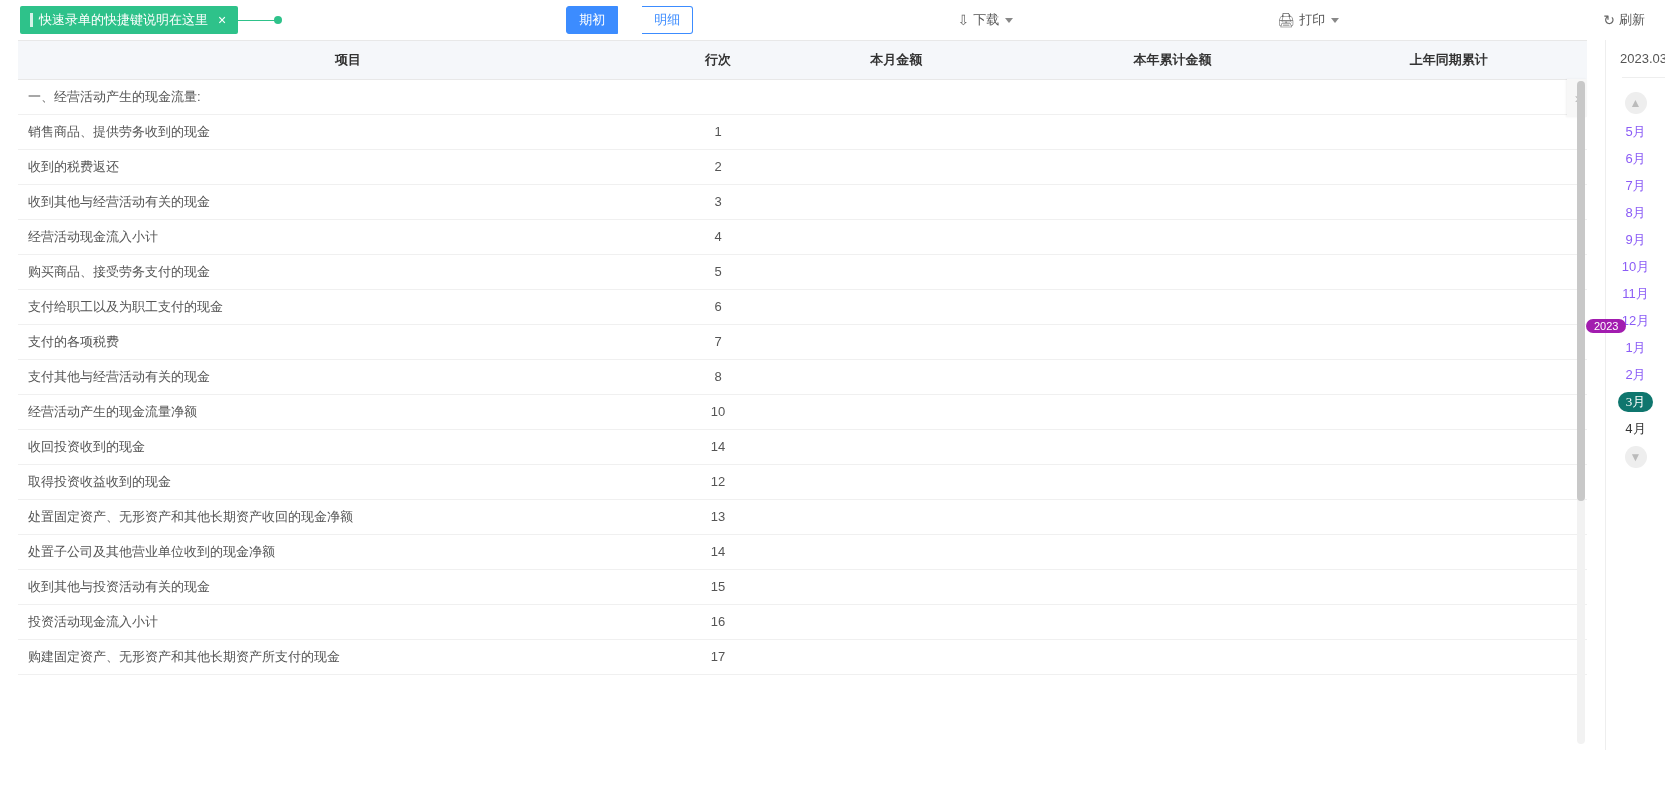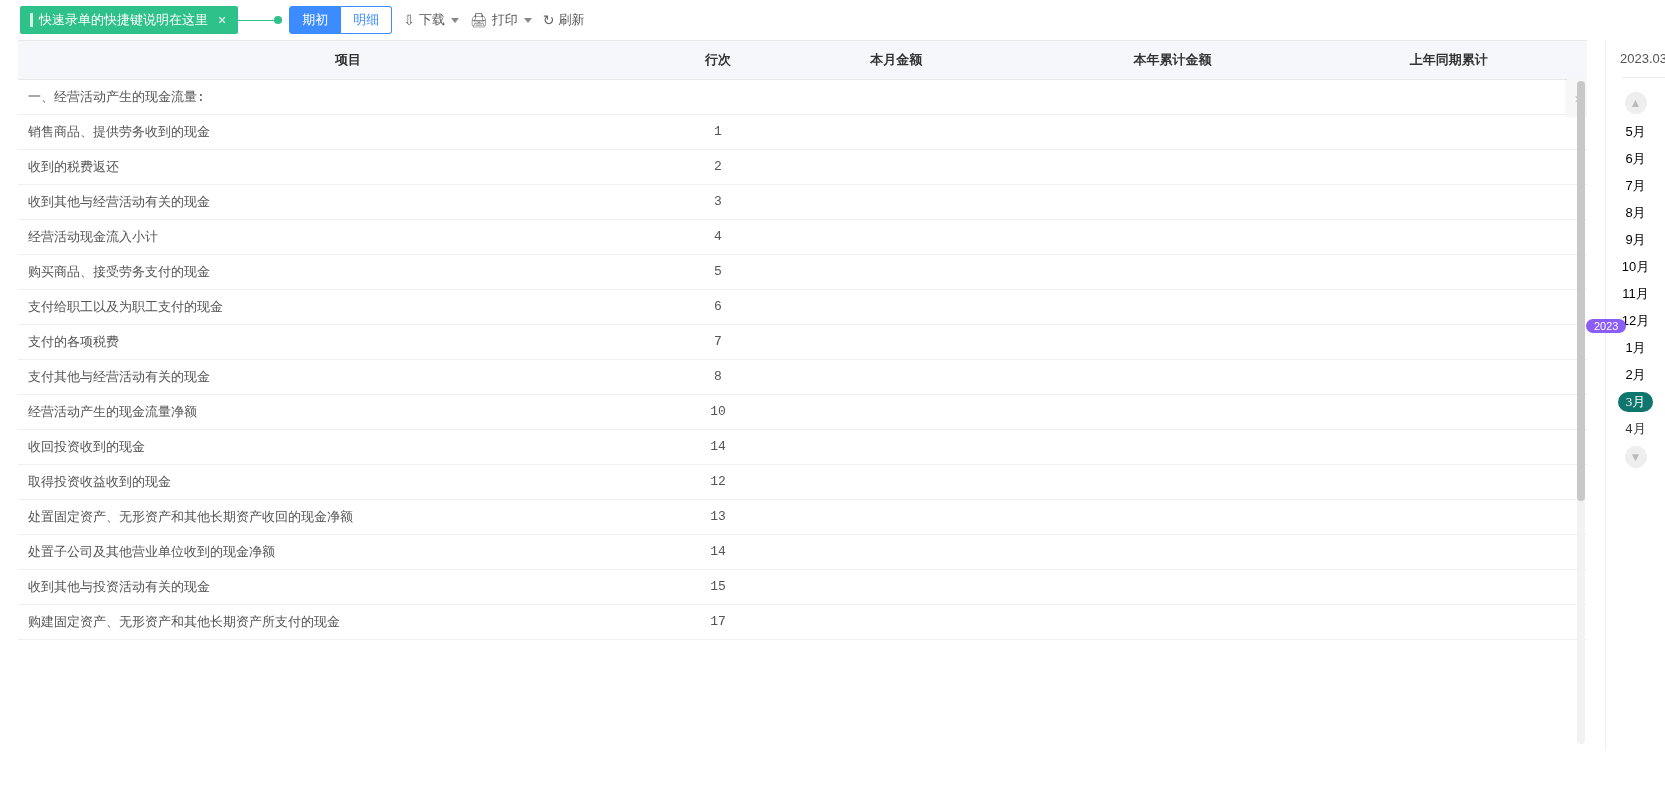--- a/index.html
+++ b/index.html
@@ -12,23 +12,23 @@
     width: 1665px;
     height: 793px;
     position: relative;
   }
 
   
   .toolbar {
     height: 40px;
     display: flex;
     align-items: center;
-    justify-content: flex-start;
+    justify-content: space-between;
     padding: 0 20px;
-    gap: 11px;
+    gap: 28px;
     position: relative;
   }
   .tip-banner {
     background: #2ec28a;
     color: #fff;
     height: 28px;
     padding: 0 12px 0 10px;
     border-radius: 2px;
     display: flex;
     align-items: center;
@@ -74,20 +74,21 @@
     height: 28px;
     padding: 0 12px;
     border: 1px solid #d9d9d9;
     background: #fff;
     color: #555;
     cursor: pointer;
     font-size: 13px;
     display: flex;
     align-items: center;
     border-radius: 3px;
+    margin-left: 24px;
   }
   .btn-primary {
     background: #3c8cff;
     border-color: #3c8cff;
     color: #fff;
     border-top-right-radius: 0;
     border-bottom-right-radius: 0;
   }
   .btn-secondary {
     border-color: #3c8cff;
@@ -122,21 +123,20 @@
   }
   .table-wrap {
     flex: 1;
     position: relative;
     border-top: 1px solid #e8e8e8;
   }
   table {
     width: 100%;
     border-collapse: collapse;
     table-layout: fixed;
-    font-family: Liberation Mono, monospace;
   }
   thead th {
     background: #f5f7fa;
     color: #333;
     font-weight: 600;
     font-size: 13px;
     height: 38px;
     border-bottom: 1px solid #e8e8e8;
     text-align: center;
   }
@@ -219,39 +219,39 @@
     align-items: center;
     justify-content: center;
     font-size: 12px;
     margin: 4px 0;
   }
   .month {
     height: 27px;
     display: flex;
     align-items: center;
     justify-content: center;
-    color: #000000;
+    color: #8b5cf6;
     font-size: 13px;
     cursor: pointer;
     width: 100%;
   }
   .month.active {
     color: #fff;
   }
   .month.current-last { color:#333; font-weight:500;font-family:Liberation Mono, monospace; }
   .month-pill {
     background: #0f766e;
     border-radius: 10px;
     padding: 1px 8px;
     font-family: Liberation Serif, serif;
   }
   .year-badge {
     position: absolute;
     left: -20px;
-    background: #8b5cf6;
+    background: #a21caf;
     color: #fff;
     font-size: 11px;
     padding: 1px 8px;
     border-radius: 9px;
     top: 300px;
   }
 </style>
 </head>
 <body>
 
@@ -388,20 +388,27 @@
           <tr>
             <td class="item">处置子公司及其他营业单位收到的现金净额</td>
             <td class="row-num">14</td>
             <td class="amt"></td>
             <td class="amt"></td>
             <td class="amt"></td>
           </tr>
           <tr>
             <td class="item">收到其他与投资活动有关的现金</td>
             <td class="row-num">15</td>
+            <td class="amt"></td>
+            <td class="amt"></td>
+            <td class="amt"></td>
+          </tr>
+          <tr>
+            <td class="item">投资活动现金流入小计</td>
+            <td class="row-num">16</td>
             <td class="amt"></td>
             <td class="amt"></td>
             <td class="amt"></td>
           </tr>
           <tr>
             <td class="item">购建固定资产、无形资产和其他长期资产所支付的现金</td>
             <td class="row-num">17</td>
             <td class="amt"></td>
             <td class="amt"></td>
             <td class="amt"></td>

